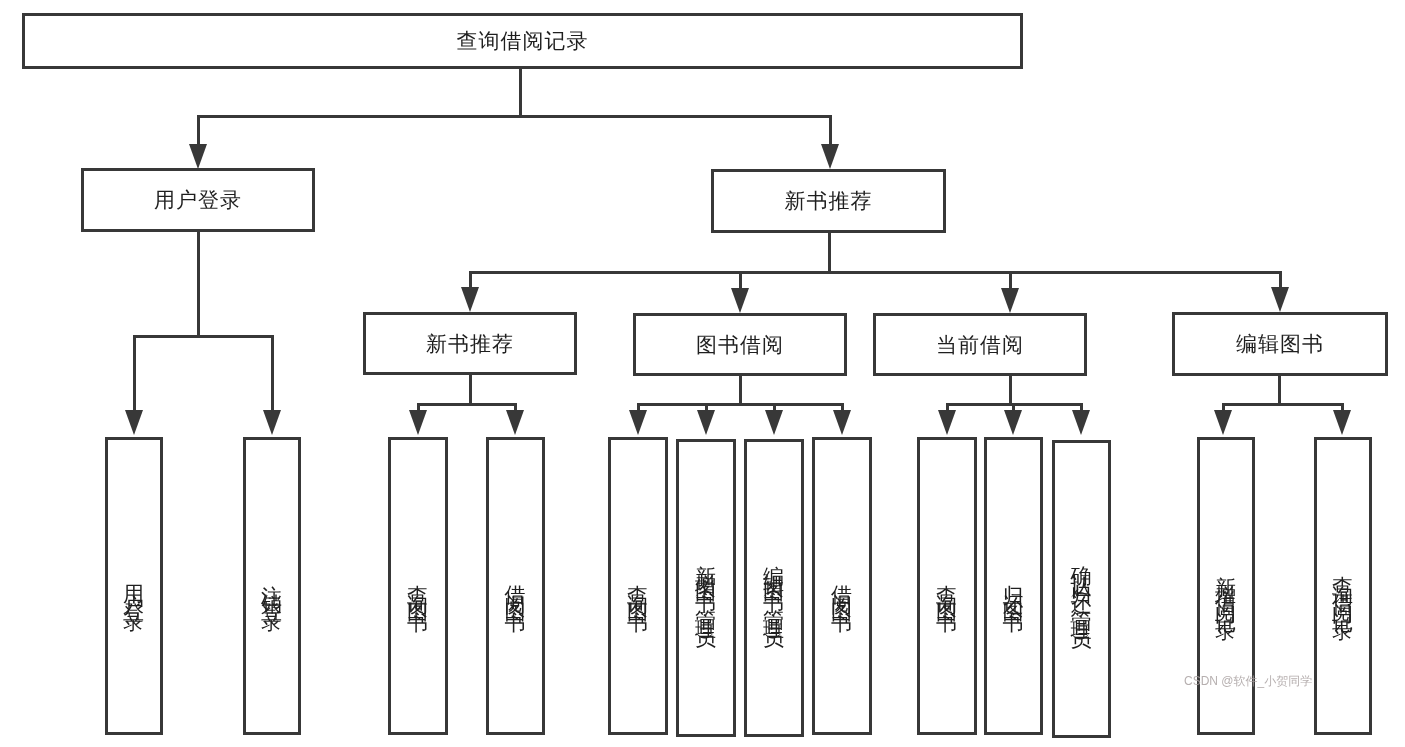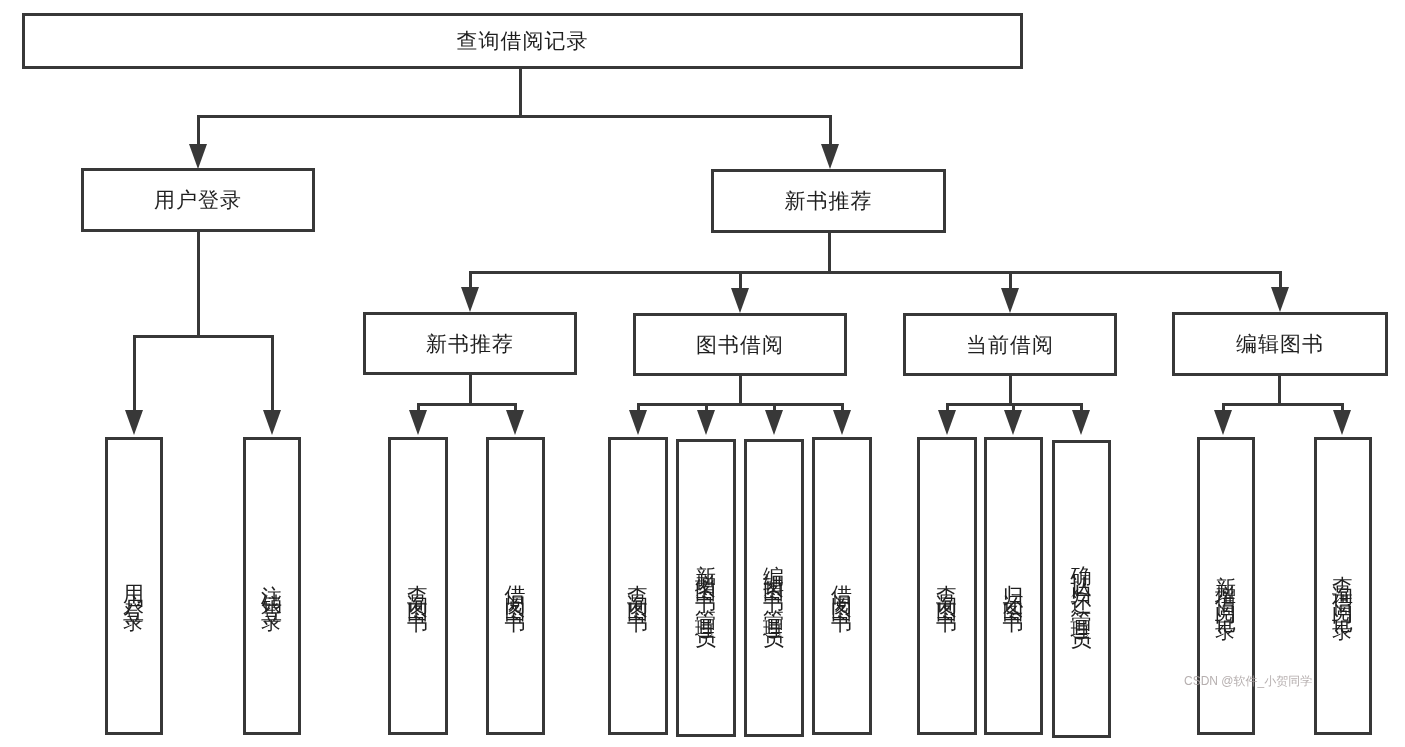--- a/index.html
+++ b/index.html
@@ -99,21 +99,21 @@
   <div class="a" style="left:461px;top:287px"></div>
   <div class="v" style="left:739px;top:271px;height:19px"></div>
   <div class="a" style="left:731px;top:288px"></div>
   <div class="v" style="left:1009px;top:271px;height:19px"></div>
   <div class="a" style="left:1001px;top:288px"></div>
   <div class="v" style="left:1279px;top:271px;height:19px"></div>
   <div class="a" style="left:1271px;top:287px"></div>
 
   <div class="node" style="left:633px;top:313px;width:214px;height:63px">图书借阅</div>
   <div class="node" style="left:363px;top:312px;width:214px;height:63px">新书推荐</div>
-  <div class="node" style="left:903px;top:313px;width:214px;height:63px">当前借阅</div>
+  <div class="node" style="left:873px;top:313px;width:214px;height:63px">当前借阅</div>
   <div class="node" style="left:1172px;top:312px;width:216px;height:64px">编辑图书</div>
 
   <div class="v" style="left:469px;top:375px;height:31px"></div>
   <div class="h" style="left:417px;top:403px;width:100px"></div>
   <div class="v" style="left:417px;top:403px;height:11px"></div>
   <div class="a" style="left:409px;top:410px"></div>
   <div class="v" style="left:514px;top:403px;height:11px"></div>
   <div class="a" style="left:506px;top:410px"></div>
 
   <div class="v" style="left:739px;top:376px;height:30px"></div>

